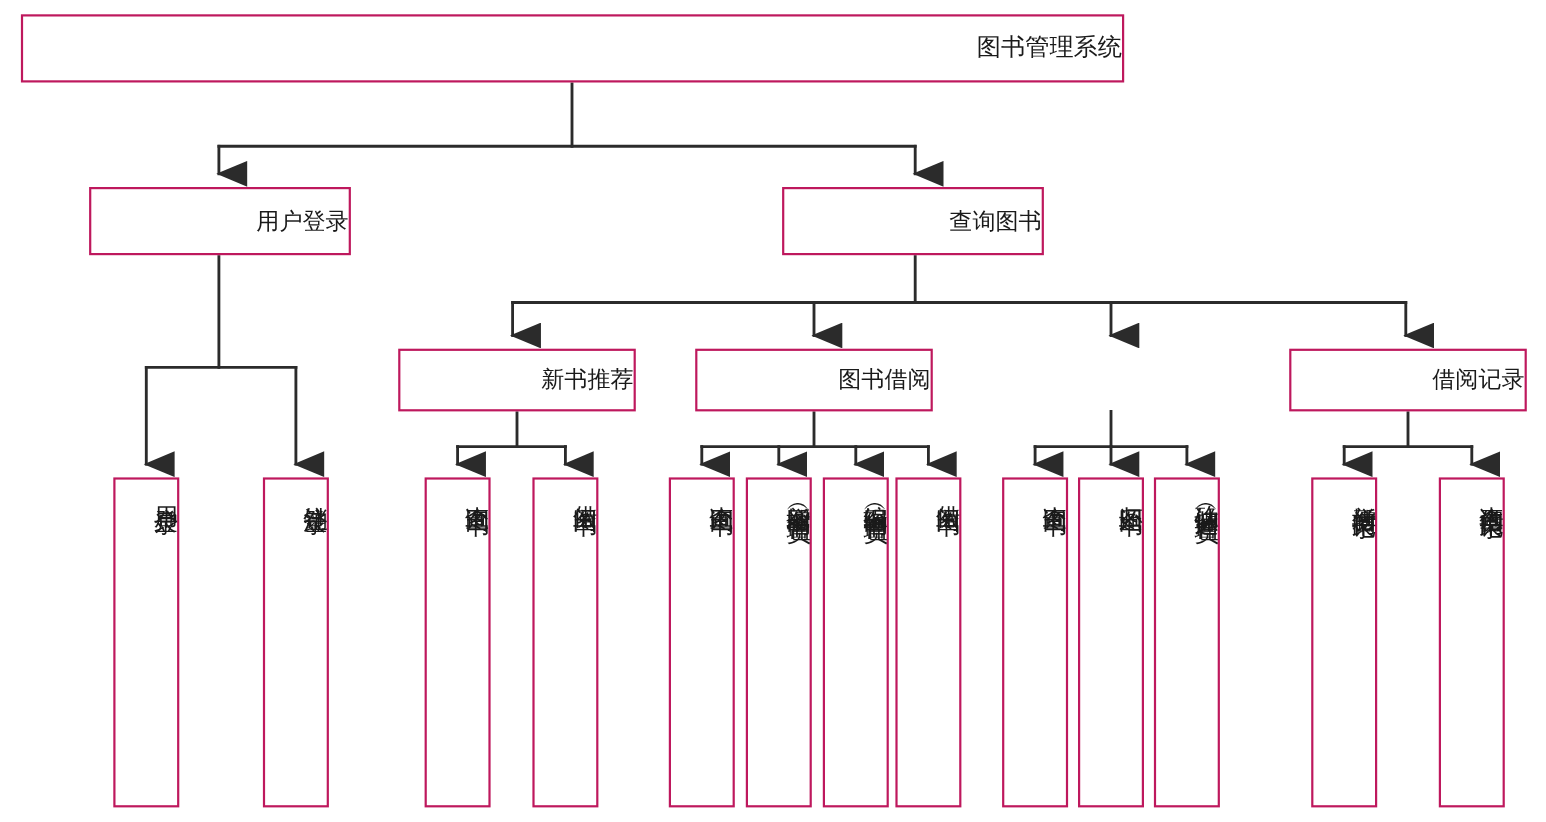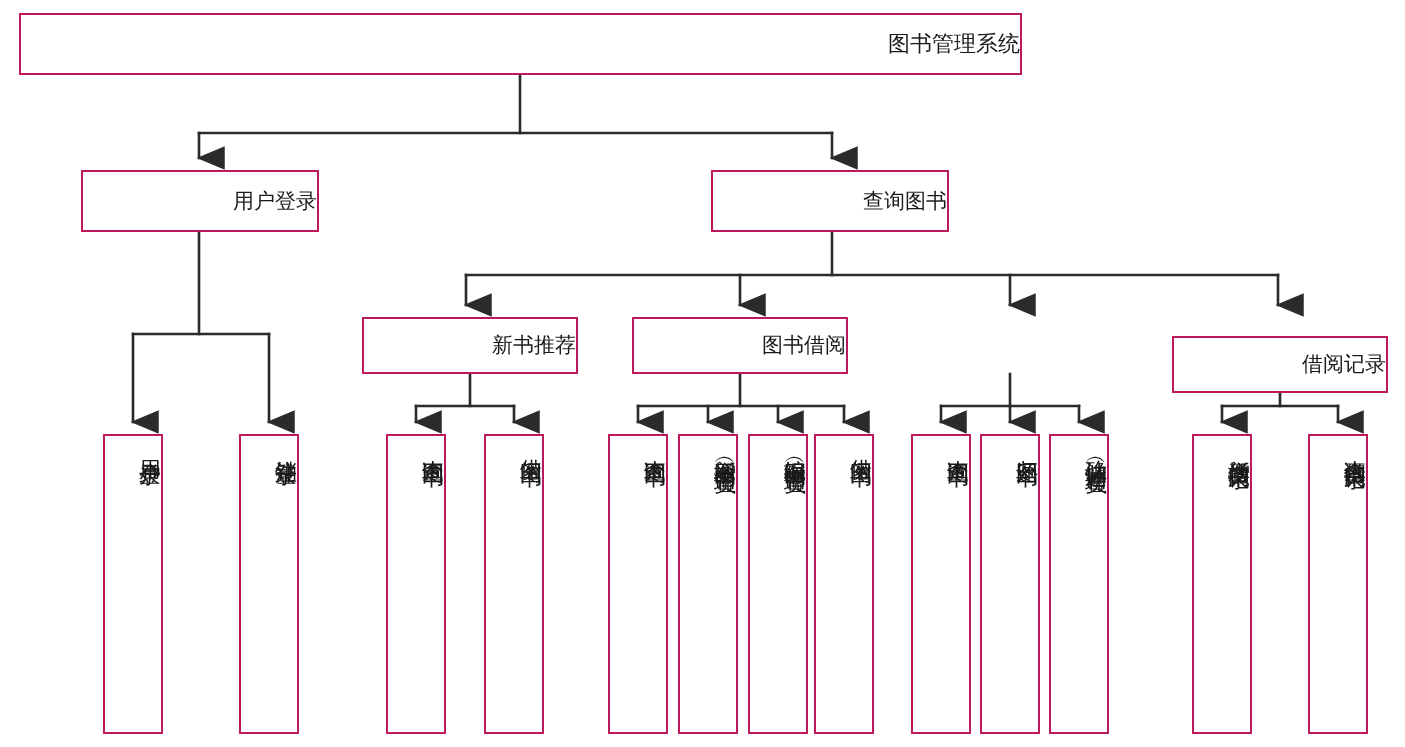--- a/index.html
+++ b/index.html
@@ -133,21 +133,21 @@
   <div class="node h-node" style="left:711px; top:170px; width:238px; height:62px;">
     <span class="lbl">查询图书</span>
   </div>
 
   <div class="node h-node" style="left:362px; top:317px; width:216px; height:57px;padding-left:36px;">
     <span class="lbl">新书推荐</span>
   </div>
   <div class="node h-node" style="left:632px; top:317px; width:216px; height:57px;">
     <span class="lbl">图书借阅</span>
   </div>
-  <div class="node h-node" style="left:1172px; top:317px; width:216px; height:57px;margin-top:19px;">
+  <div class="node h-node" style="left:1172px; top:317px; width:216px; height:57px;">
     <span class="lbl">借阅记录</span>
   </div>
 
   <div class="node v-node" style="left:103px; top:434px; width:60px; height:300px;">
     <span class="lbl">用户登录</span>
   </div>
   <div class="node v-node" style="left:239px; top:434px; width:60px; height:300px;">
     <span class="lbl">注销登录</span>
   </div>
 

